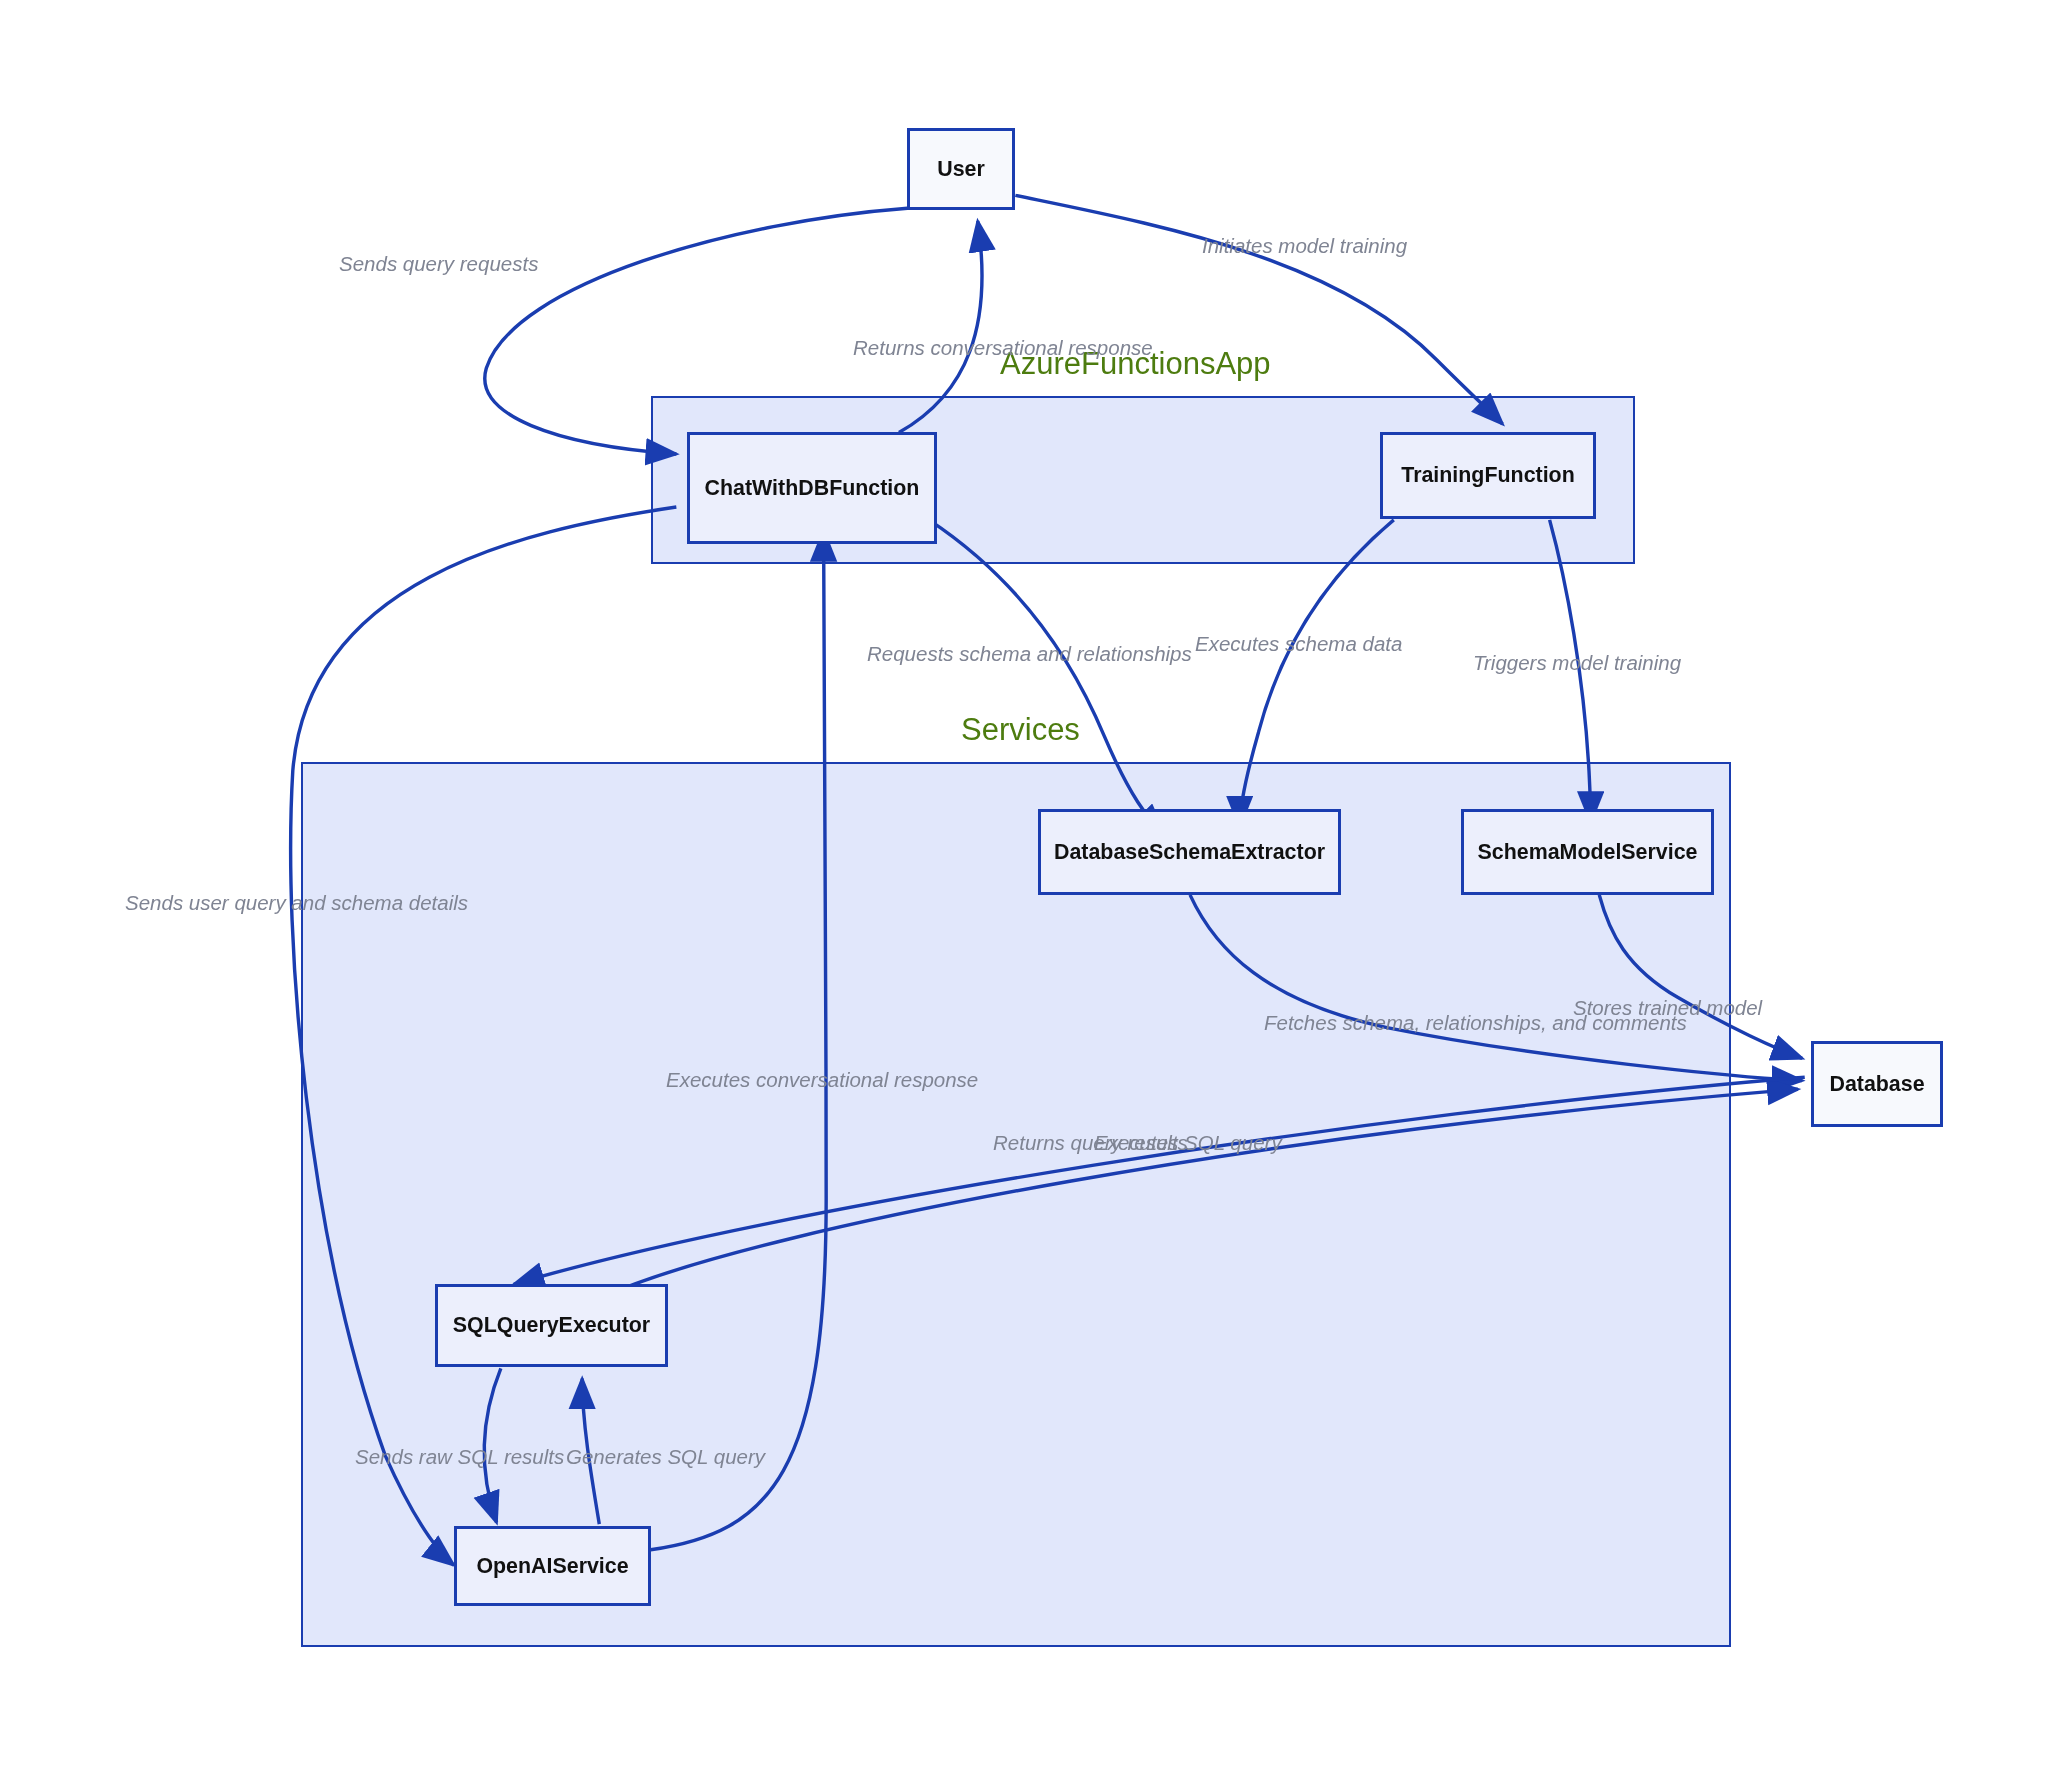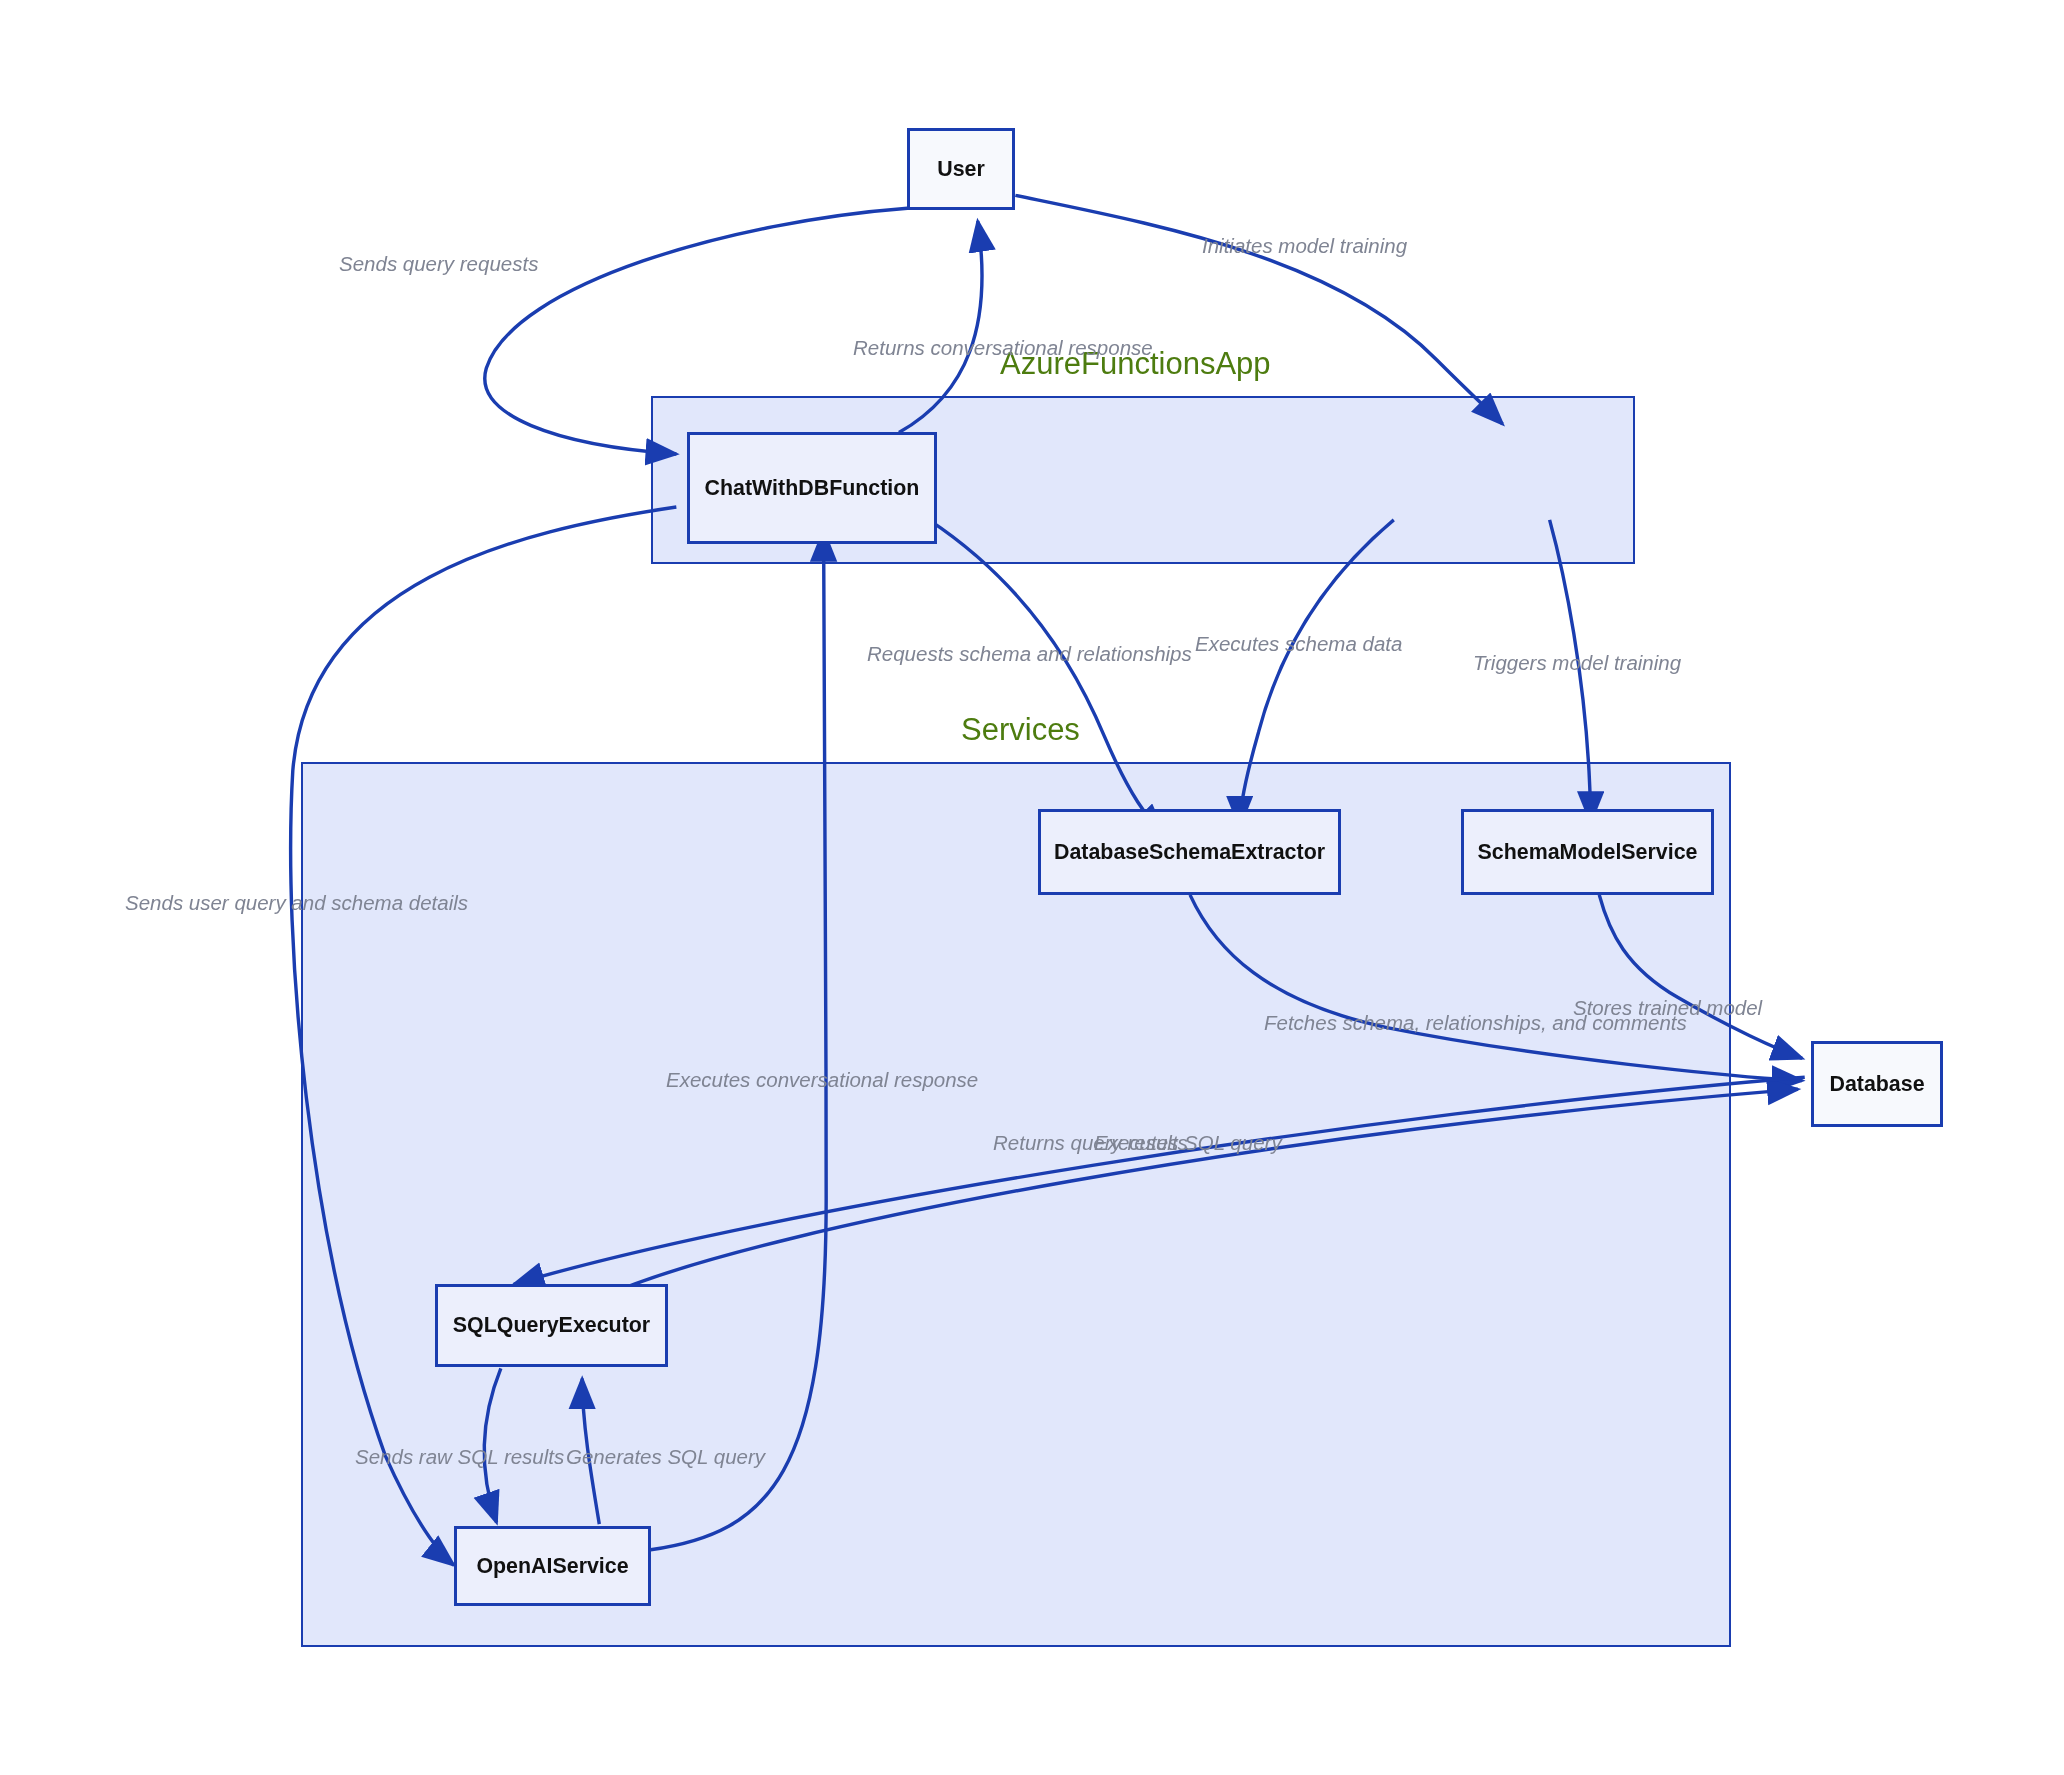--- a/index.html
+++ b/index.html
@@ -107,20 +107,21 @@
       <path d="M2108,1258 C1600,1300 900,1410 600,1500"></path>
 
       <path d="M760,1810 C900,1790 965,1720 965,1400 C965,1100 962,760 962,620"></path>
     </g>
   </svg>
 
   <div class="node plain" style="left:907px; top:128px; width:108px; height:82px;">User</div>
 
   <div class="node" style="left:687px; top:432px; width:250px; height:112px;">ChatWithDBFunction</div>
 
+  <div class="node" style="left:1380px; top:432px; width:216px; height:87px;">TrainingFunction</div>
 
   <div class="node" style="left:1461px; top:809px; width:253px; height:86px;">SchemaModelService</div>
 
   <div class="node" style="left:1038px; top:809px; width:303px; height:86px;">DatabaseSchemaExtractor</div>
 
   <div class="node" style="left:435px; top:1284px; width:233px; height:83px;">SQLQueryExecutor</div>
 
   <div class="node" style="left:454px; top:1526px; width:197px; height:80px;">OpenAIService</div>
 
   <div class="node plain" style="left:1811px; top:1041px; width:132px; height:86px;">Database</div>

